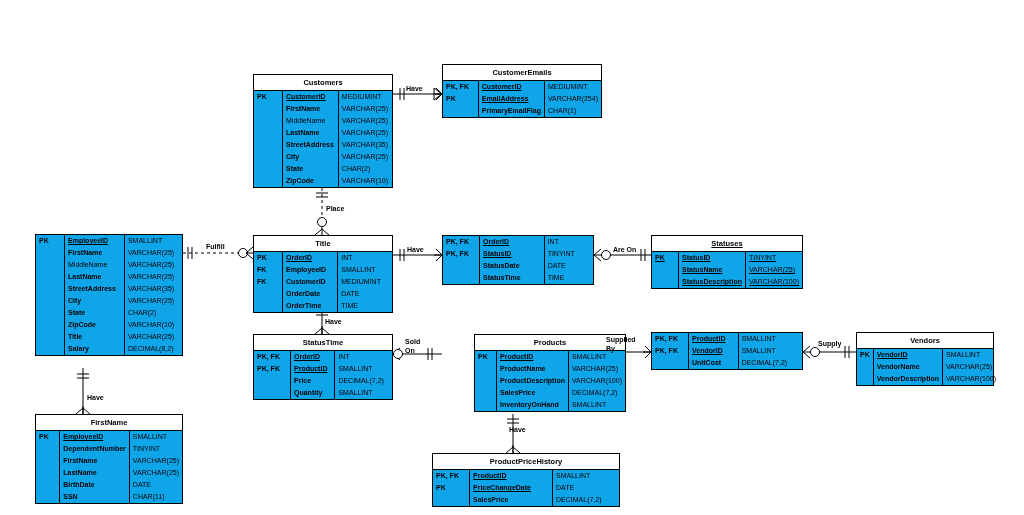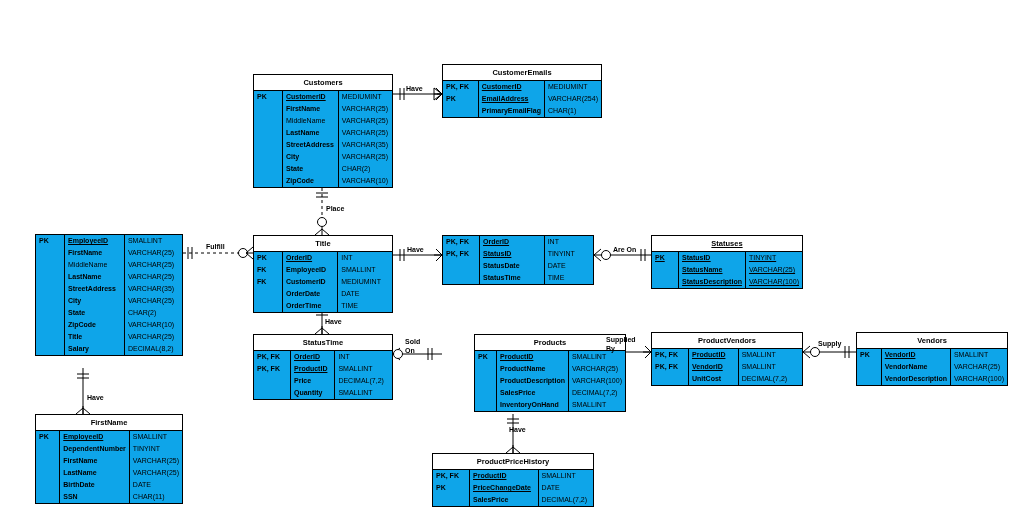--- a/index.html
+++ b/index.html
@@ -455,40 +455,39 @@
             <div class="cell cell-type">DECIMAL(7,2)</div>
           </div>
           <div class="attr-row">
             <div class="cell cell-key" style="width: 22px;"></div>
             <div class="cell cell-name">InventoryOnHand</div>
             <div class="cell cell-type">SMALLINT</div>
           </div>
         </div>
       </div>
       <div class="entity" style="left: 651px; top: 332px; width: 152px;">
-        <div class="entity-title">ProductVendors</div>
         <div class="entity-body">
           <div class="attr-row">
             <div class="cell cell-key wide" style="width: 30px;">PK, FK</div>
             <div class="cell cell-name pk">ProductID</div>
             <div class="cell cell-type">SMALLINT</div>
           </div>
           <div class="attr-row">
             <div class="cell cell-key wide" style="width: 30px;">PK, FK</div>
             <div class="cell cell-name pk">VendorID</div>
             <div class="cell cell-type">SMALLINT</div>
           </div>
           <div class="attr-row">
             <div class="cell cell-key wide" style="width: 30px;"></div>
             <div class="cell cell-name">UnitCost</div>
             <div class="cell cell-type">DECIMAL(7,2)</div>
           </div>
         </div>
       </div>
-      <div class="entity" style="left: 856px; top: 332px; width: 152px;">
+      <div class="entity" style="left: 856px; top: 332px; width: 138px;">
         <div class="entity-title">Vendors</div>
         <div class="entity-body">
           <div class="attr-row">
             <div class="cell cell-key" style="width: 22px;">PK</div>
             <div class="cell cell-name pk">VendorID</div>
             <div class="cell cell-type">SMALLINT</div>
           </div>
           <div class="attr-row">
             <div class="cell cell-key" style="width: 22px;"></div>
             <div class="cell cell-name">VendorName</div>
@@ -529,21 +528,21 @@
             <div class="cell cell-name">BirthDate</div>
             <div class="cell cell-type">DATE</div>
           </div>
           <div class="attr-row">
             <div class="cell cell-key" style="width: 22px;"></div>
             <div class="cell cell-name">SSN</div>
             <div class="cell cell-type">CHAR(11)</div>
           </div>
         </div>
       </div>
-      <div class="entity" style="left: 432px; top: 453px; width: 162px;">
+      <div class="entity" style="left: 432px; top: 453px; width: 188px;">
         <div class="entity-title">ProductPriceHistory</div>
         <div class="entity-body">
           <div class="attr-row">
             <div class="cell cell-key wide" style="width: 30px;">PK, FK</div>
             <div class="cell cell-name pk">ProductID</div>
             <div class="cell cell-type">SMALLINT</div>
           </div>
           <div class="attr-row">
             <div class="cell cell-key wide" style="width: 30px;">PK</div>
             <div class="cell cell-name pk">PriceChangeDate</div>

